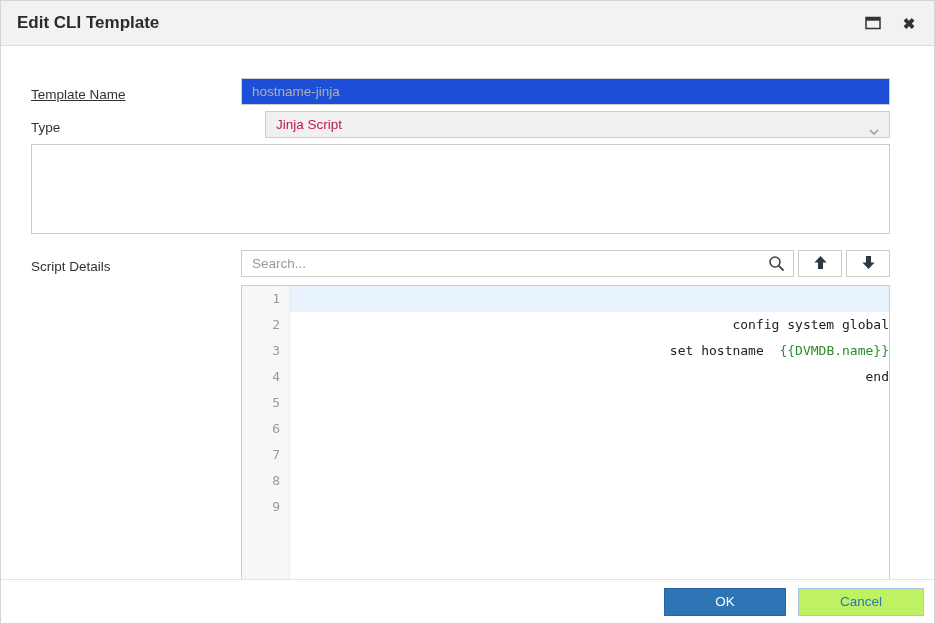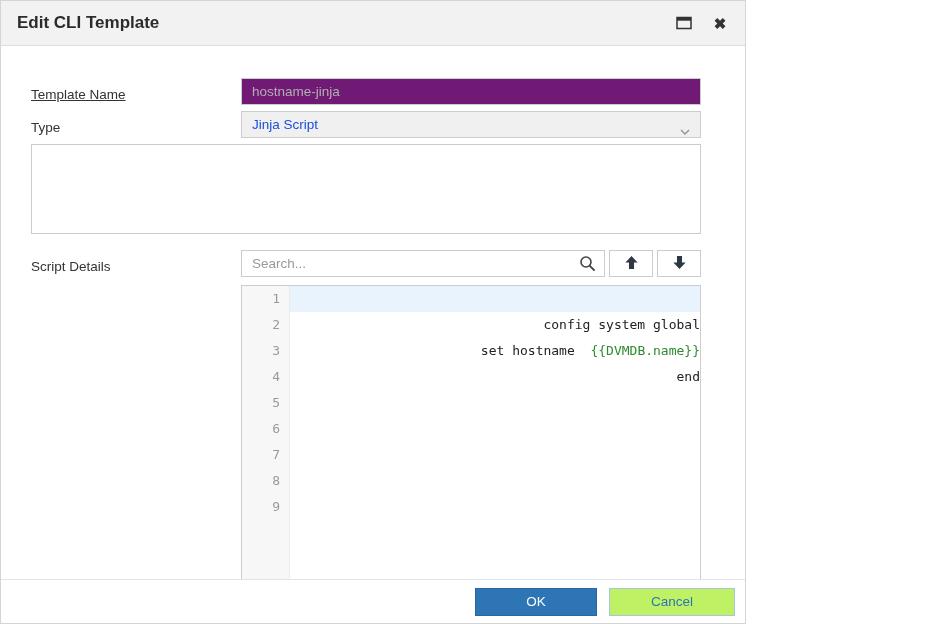--- a/index.html
+++ b/index.html
@@ -3,21 +3,21 @@
 <meta charset="utf-8">
 <style>
   * { margin:0; padding:0; box-sizing:border-box; }
   html,body { width:935px; height:624px; }
   body {
     font-family:"Liberation Sans", sans-serif;
     background:#ffffff; color:#333;
     font-size:13.5px;
   }
   .dialog {
-    position:relative; width:746px; height:624px;
+    position:relative; width:935px; height:624px;
     background:#fff; border:1px solid #d5d5d5; overflow:hidden;
   }
   
   .header {
     height:45px; background:#f2f2f2; border-bottom:1px solid #ddd;
     display:flex; align-items:center; padding:0 16px;
   }
   .title { font-size:17px; font-weight:bold; color:#2b2b2b; }
   .header-icons { margin-left:auto; display:flex; align-items:center; gap:18px; }
   .icon-btn-hdr { width:18px; height:18px; display:flex; align-items:center; justify-content:center; cursor:pointer; }
@@ -27,27 +27,27 @@
   .row { display:flex; align-items:center; padding-left:30px; padding-right:44px; }
   .row .label { width:210px; flex:0 0 210px; padding-top:5px; color:#333; }
   .label.underlined { }
   .label.underlined span { text-decoration:underline; }
   .field { flex:1; min-width:0; }
   .r1 { margin-top:32px; }
   .r2 { margin-top:6px;border-radius:13px; }
   .r3 { margin-top:6px; }
   .r4 { margin-top:13px; }
   .text-input {
-    width:100%; height:27px; border:1px solid #ccc; background:#701a75;
+    width:100%; height:27px; border:1px solid #ccc; background:#1d4ed8;
     padding:0 10px; font-size:13.5px; color:#b0b0b0; outline:none;
     font-family:"Liberation Sans", sans-serif;
   }
   .select-box {
     position:relative; height:27px; border:1px solid #ccc; background:#f0f0f0;
-    display:flex; align-items:center; padding:4px 10px; color:#1d4ed8; cursor:default;
+    display:flex; align-items:center; padding:4px 10px; color:#be185d; cursor:default;margin-left:24px;
   }
   .chevron { position:absolute; right:10px; top:11px; }
   .textarea {
     width:100%; height:90px; border:1px solid #ccc; background:#fff;
     resize:none; outline:none; font-family:"Liberation Sans", sans-serif; font-size:13.5px; padding:6px 10px;
   }
   
   .search-row { display:flex; gap:4px; }
   .search-box { flex:1; position:relative; }
   .search-input {

